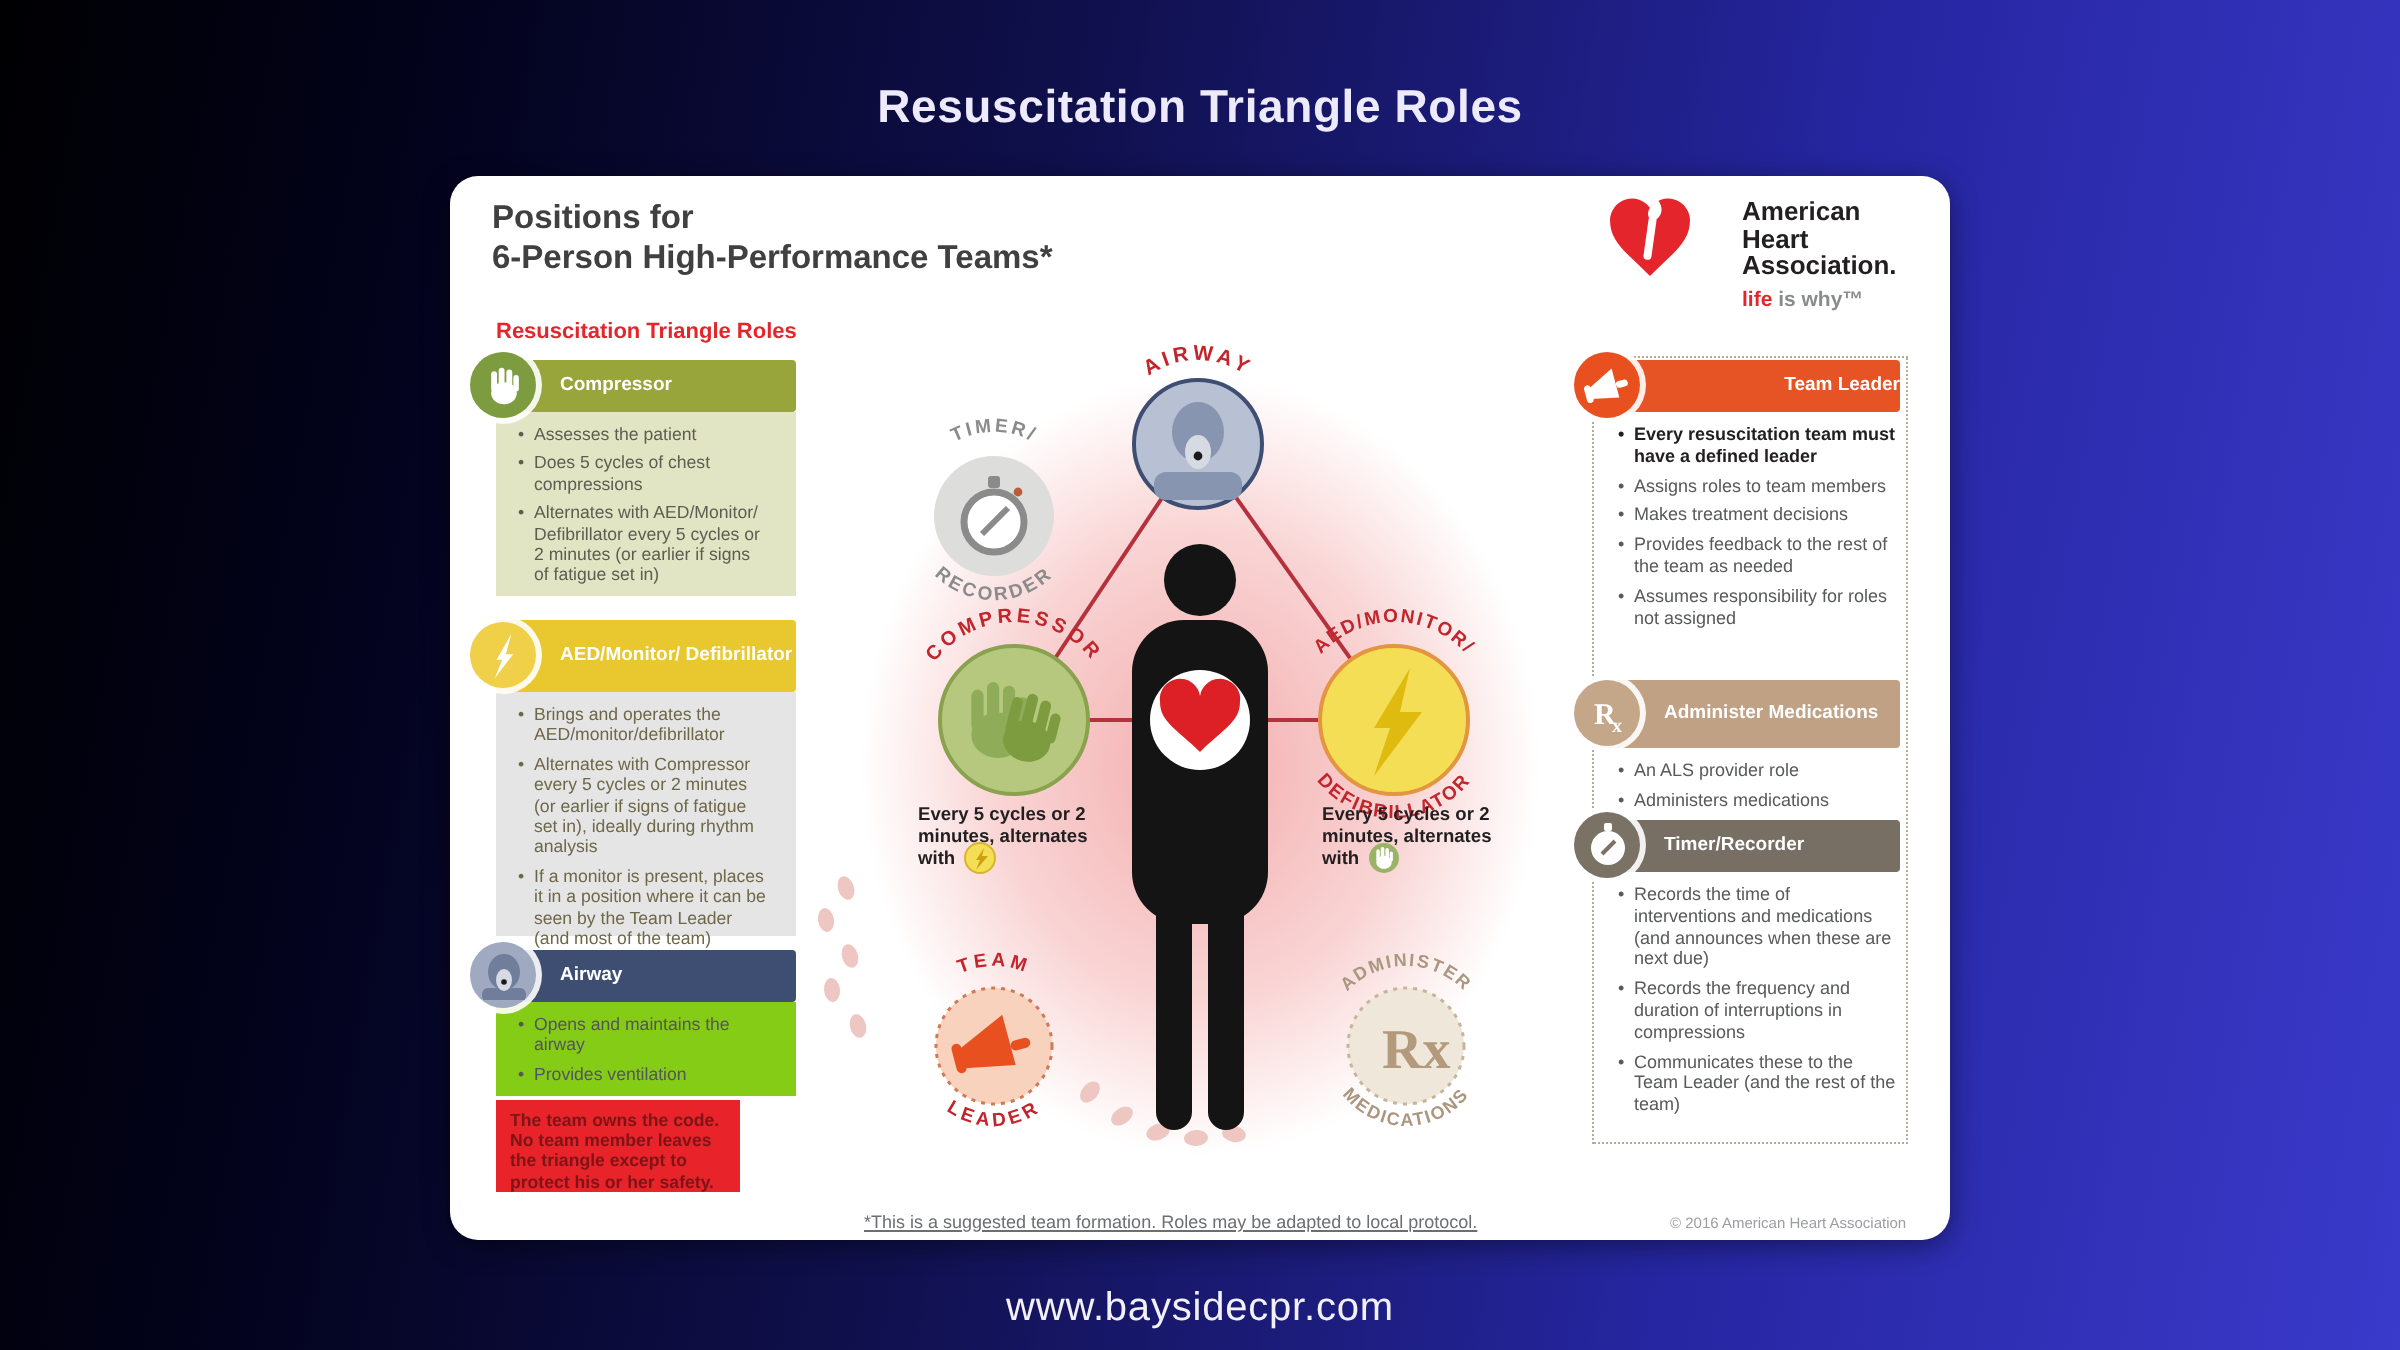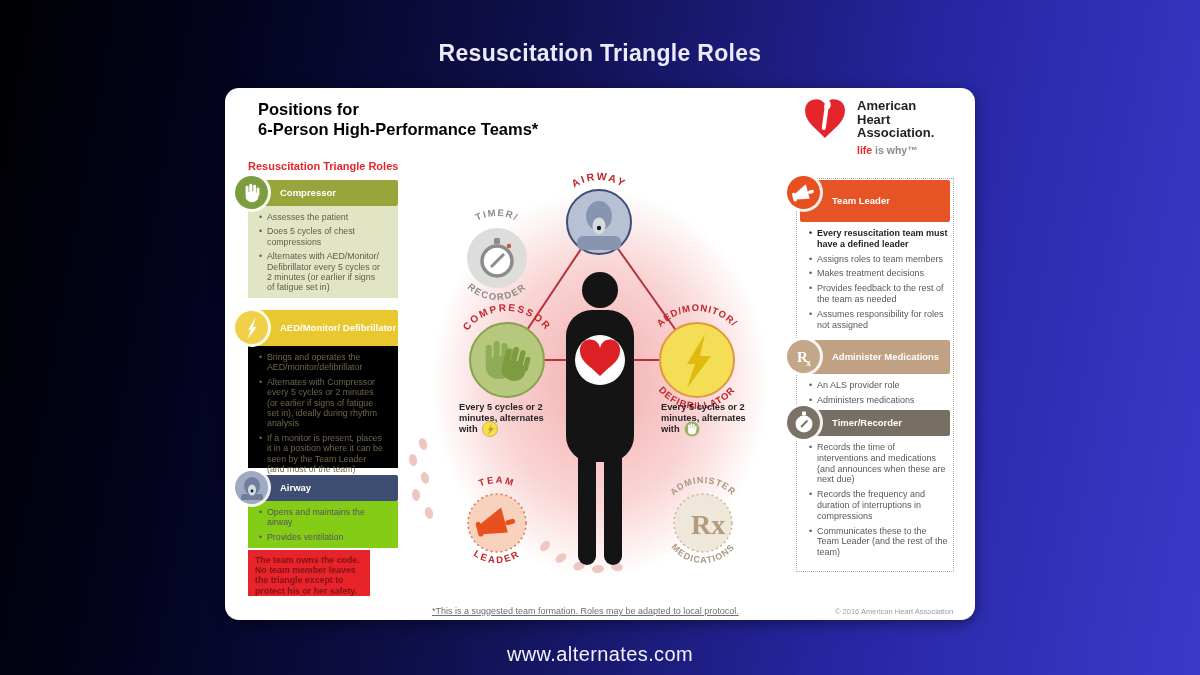--- a/index.html
+++ b/index.html
@@ -14,60 +14,60 @@
     color:#eceafb; font-size:23px; font-weight:bold; letter-spacing:.3px;
   }
   .website {
     position:absolute; left:0; top:643px; width:1200px; text-align:center;
     color:#f2f0fa; font-size:20px; letter-spacing:.4px;
   }
   .card {
     position:absolute; left:225px; top:88px; width:750px; height:532px;
     background:#ffffff; border-radius:14px; box-shadow:0 3px 14px rgba(0,0,0,.45);
   }
-  .card-heading { position:absolute; left:33px; top:11px; color:#000000; font-size:16.5px; font-weight:bold; line-height:20px; }
+  .card-heading { position:absolute; left:21px; top:11px; color:#404040; font-size:16.5px; font-weight:bold; line-height:20px; }
   
   .aha-logo { position:absolute; left:578px; top:8px; display:flex; }
-  .aha-text { margin-left:10px; color:#231f20; font-size:13px; font-weight:bold; line-height:13.5px; padding-top:3px; }
+  .aha-text { margin-left:24px; color:#231f20; font-size:13px; font-weight:bold; line-height:13.5px; padding-top:3px; }
   .aha-tagline { margin-top:4px; font-size:10.5px; font-weight:bold; color:#8a8b8e; }
   .aha-tagline .life { color:#e4252c; }
   
   .col-heading-left { position:absolute; left:23px; top:72px; color:#e4252c; font-size:11px; font-weight:bold; }
   .sec { position:absolute; left:23px; width:150px; }
   .sec-head { position:relative; display:flex; align-items:center; padding-left:32px; color:#fff; font-weight:bold; font-size:9.5px; line-height:10.5px; border-radius:2px; }
   .sec-body { padding:6px 14px 4px 10px; }
   .bullet { position:relative; padding-left:9px; font-size:8.8px; line-height:10.4px; margin-bottom:4px; color:#5c5d51; }
   .bullet::before { content:"\2022"; position:absolute; left:1px; top:0; }
   .sec-icon { position:absolute; left:-13px; width:33px; height:33px; border-radius:50%;
     display:flex; align-items:center; justify-content:center; box-shadow:0 0 0 3px rgba(255,255,255,.9); }
   .sec-compressor { top:92px; }
   .sec-compressor .sec-head { background:#97a53b; height:26px; }
   .sec-compressor .sec-body { background:#e2e5c3; height:92px; }
   .sec-compressor .sec-icon { background:#7d9b3f; top:-4px; }
   .sec-aed { top:222px; }
   .sec-aed .sec-head { background:#e9c72f; height:36px; }
-  .sec-aed .sec-body { background:#000000; height:122px; }
+  .sec-aed .sec-body { background:#e5e5e5; height:122px; }
   .sec-aed .sec-body .bullet { color:#6e6748; }
   .sec-aed .sec-icon { background:#f0d049; top:1px; }
   .sec-airway { top:387px; }
   .sec-airway .sec-head { background:#3e4e72; height:26px; }
   .sec-airway .sec-body { background:#84cc16; height:47px; }
   .sec-airway .sec-body .bullet { color:#53555c; }
   .sec-airway .sec-icon { background:#9fa9c0; top:-4px; }
   .warning-box { position:absolute; left:23px; top:462px; width:122px; height:46px; background:#e8232a;
     color:#7e1416; font-weight:bold; font-size:8.8px; line-height:10.2px; padding:5px 7px; }
   
   .col-heading-right { position:absolute; left:575px; top:92px; color:#231f20; font-size:11.5px; font-weight:bold; }
   .dotted-box { position:absolute; left:571px; top:90px; width:158px; height:394px; border:1px dotted #b5ab9d; }
   .rsec { position:absolute; left:575px; width:150px; }
   .rsec .sec-body { padding:6px 2px 4px 8px; }
   .rsec .bullet { color:#58595b; font-size:9px; line-height:10.8px; }
   .bullet.lead { color:#231f20; font-weight:bold; }
   .rsec-team { top:92px; }
-  .rsec-team .sec-head { background:#e65426; height:42px; }
+  .rsec-team .sec-head { background:#e65426; height:26px;justify-content:flex-end; }
   .rsec-team .sec-icon { background:#e8511f; top:-4px; }
   .rsec-admin { top:252px; }
   .rsec-admin .sec-head { background:#c0a183; height:34px; }
   .rsec-admin .sec-icon { background:#c4a689; top:0px; }
   .rsec-timer { top:322px; }
   .rsec-timer .sec-head { background:#776f63; height:26px; }
   .rsec-timer .sec-icon { background:#7b7266; top:-4px; }
   
   .diagram-svg { position:absolute; left:170px; top:60px; }
   .arc-red { fill:#c2252c; font-weight:bold; }
@@ -361,14 +361,14 @@
               <rect x="5.1" y="-6" width="3" height="9" rx="1.5"></rect>
           </g>
         </g>
       </g>
     </svg>
 
     <div class="footnote">*This is a suggested team formation. Roles may be adapted to local protocol.</div>
     <div class="copyright">© 2016 American Heart Association</div>
   </div>
 
-  <div class="website">www.alternates.com</div>
+  <div class="website">www.baysidecpr.com</div>
 </div>
 
 </body></html>

